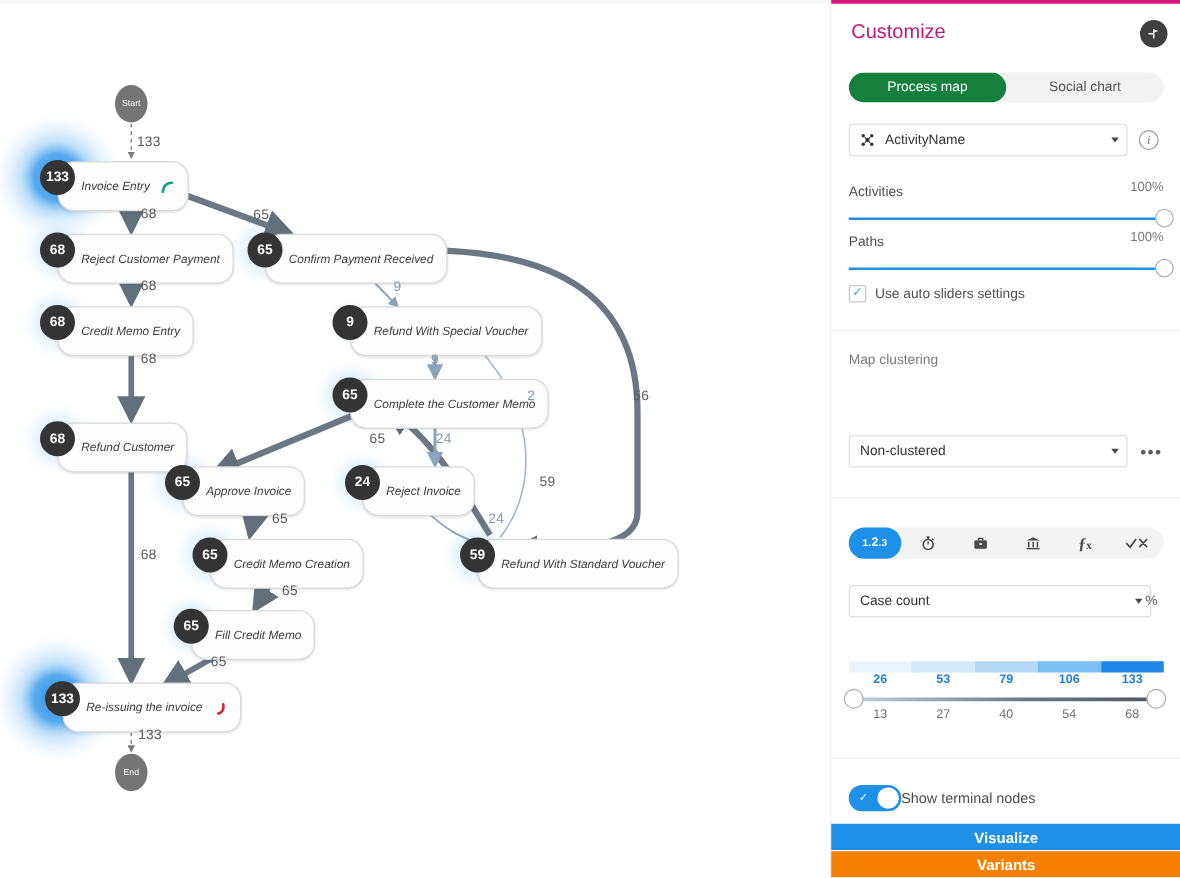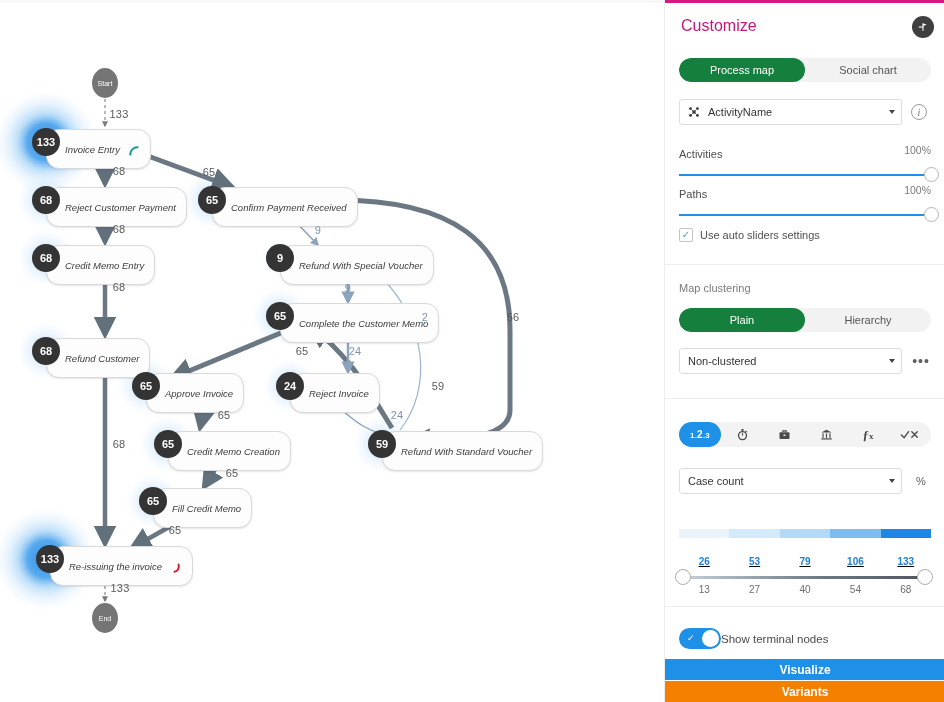--- a/index.html
+++ b/index.html
@@ -222,21 +222,21 @@
     font-size: 8px; letter-spacing: .2px;
     font-family: "Liberation Sans", sans-serif;
   }
   .num123 b { font-size: 10px; }
 
   
   #scale-wrap { position: absolute; left: 14px; top: 529px; width: 252px; }
   #scale-bar { display: flex; height: 9px; width: 252px; }
   #scale-bar > div { flex: 1 1 20%; }
   #scale-nums {
-    display: flex; width: 252px; margin-top: 18px; text-decoration: underline;
+    display: flex; width: 252px; margin-top: 0;
   }
   #scale-nums > div {
     flex: 1 1 20%; text-align: center;
     font-size: 10px; color: #1e7fd6; font-weight: bold;
   }
   #range-track {
     position: relative; margin-top: 9px;
     width: 252px; height: 3px;
     background: linear-gradient(90deg,#c8d2da 0%,#6f7a84 55%,#4d555c 100%);
   }
@@ -538,24 +538,20 @@
     </div>
 
     <div class="chk-row" style="top:228px;">
       <div class="chk-box">✓</div>
       <div class="chk-label">Use auto sliders settings</div>
     </div>
 
     <div class="divider" style="top:264px;"></div>
 
     <div class="sec-label" style="top:282px;">Map clustering</div>
-    <div class="seg" style="top:308px;">
-      <div class="active">Plain</div>
-      <div>Hierarchy</div>
-    </div>
 
     <div class="combo" style="left:14px; top:348px; width:223px;">
       <span class="cval">Non-clustered</span>
       <span class="caret"></span>
     </div>
     <div class="sq-btn" style="left:242px; top:348px; width:28px; border:none; background:transparent; font-size:14px; letter-spacing:1px;">•••</div>
 
     <div class="divider" style="top:398px;"></div>
 
     <div id="metric-bar">
@@ -591,21 +587,21 @@
         <span style="font-family:'Liberation Serif',serif;font-size:13px;">ƒ<span style="font-size:9px;">x</span></span>
       </div>
       <div class="mitem">
         <svg viewBox="0 0 22 14" width="20" height="13">
           <path d="M1.5,7.5 L4.5,10.5 L9.5,3.8" fill="none" stroke="#4a4a4a" stroke-width="1.5" stroke-linecap="round"></path>
           <path d="M13,4 L19,10 M19,4 L13,10" fill="none" stroke="#4a4a4a" stroke-width="1.5" stroke-linecap="round"></path>
         </svg>
       </div>
     </div>
 
-    <div class="combo" style="left:14px; top:468px; width:223px;">
+    <div class="combo" style="left:14px; top:468px; width:242px;">
       <span class="cval">Case count</span>
       <span class="caret"></span>
     </div>
     <div class="sq-btn" style="left:242px; top:468px; width:28px; border:none; background:transparent;">%</div>
 
     <div id="scale-wrap">
       <div id="scale-bar">
         <div style="background:#eaf4fc"></div>
         <div style="background:#d4e9fa"></div>
         <div style="background:#b3d9f7"></div>

